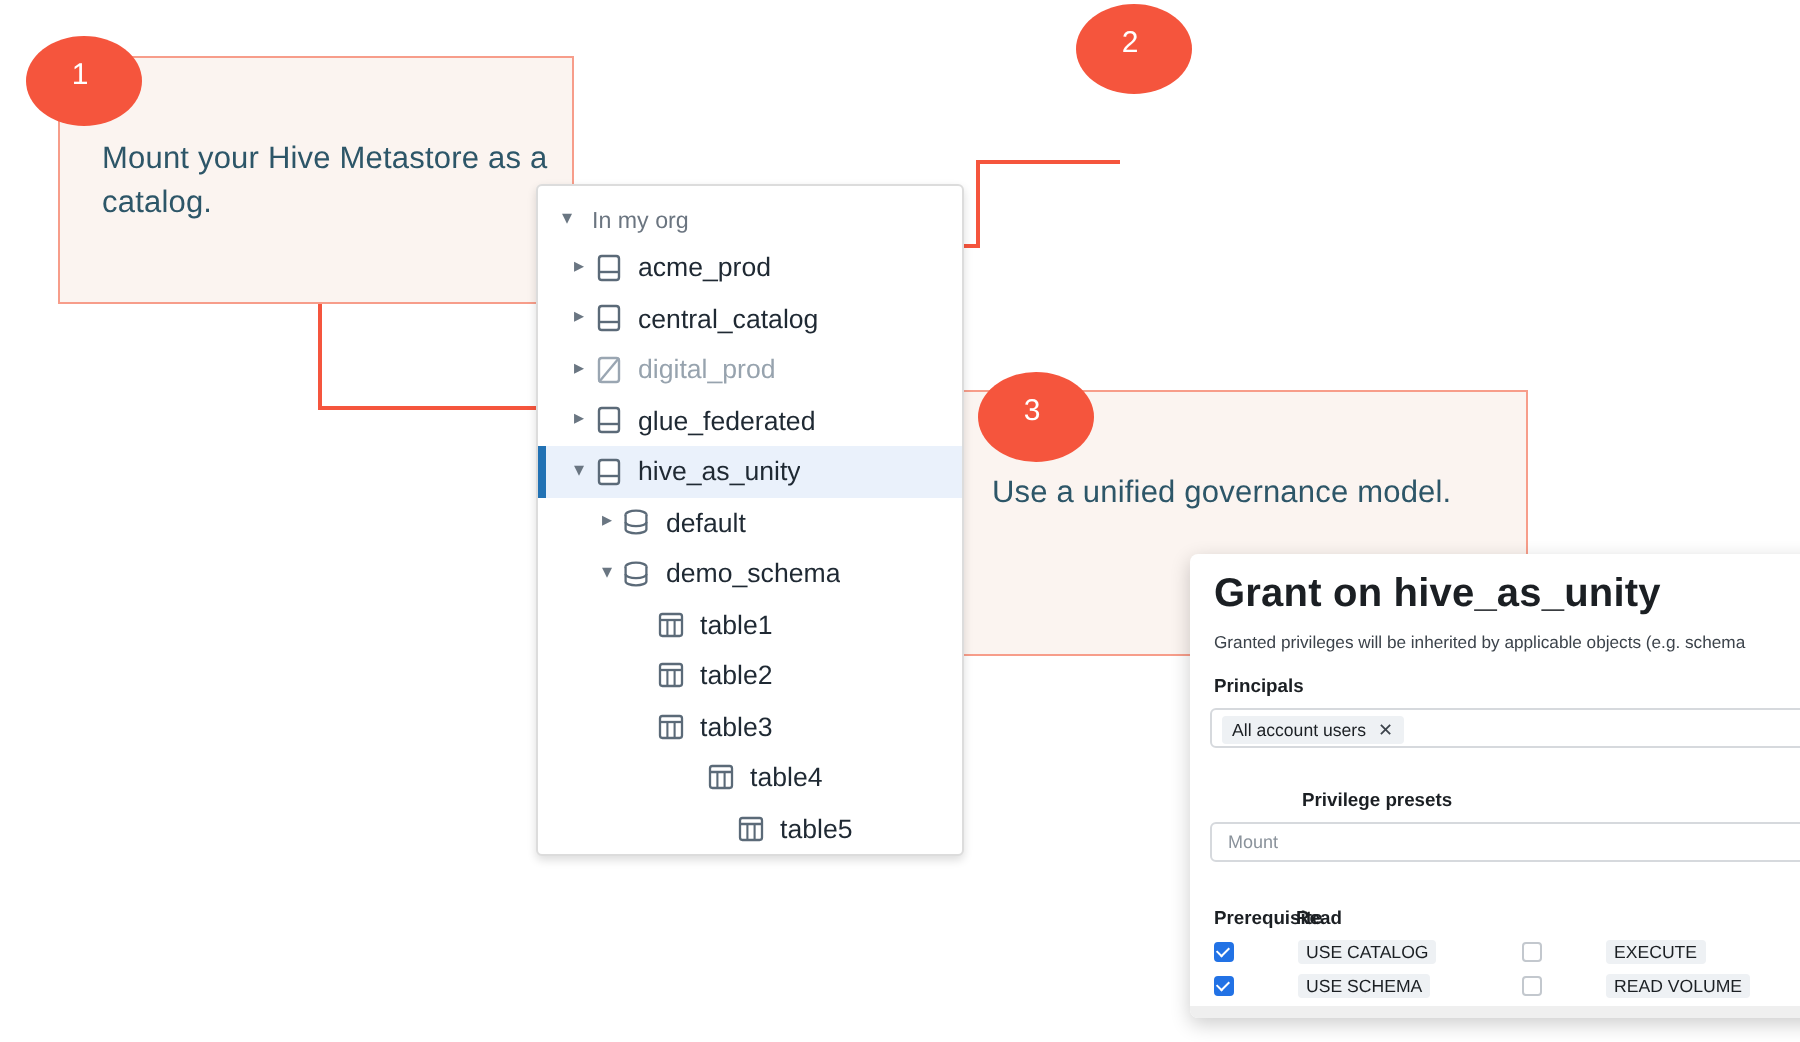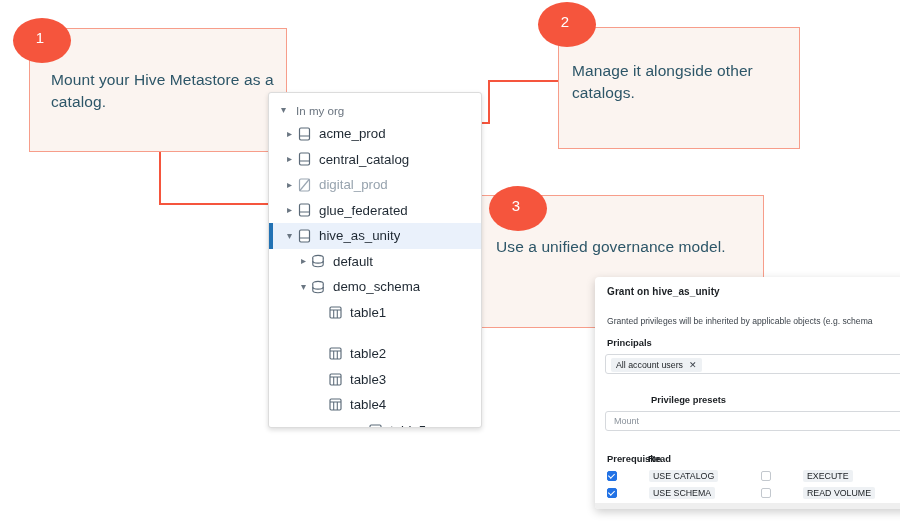--- a/index.html
+++ b/index.html
@@ -100,21 +100,21 @@
     position:absolute;left:595px;top:277px;width:320px;height:232px;
     background:#ffffff;
     border-radius:4px;
     box-shadow:0 3px 10px rgba(0,0,0,.2);
     overflow:hidden;
     z-index:7;
     color:#1b1f23;
   }
   #grant-dialog .g-title{
     position:absolute;left:12px;top:9px;
-    font-size:10px;font-weight:bold;letter-spacing:.1px;
+    font-size:20px;font-weight:bold;letter-spacing:.1px;
   }
   #grant-dialog .g-desc{
     position:absolute;left:12px;top:39px;width:330px;
     font-size:8.6px;color:#3c434b;white-space:nowrap;
   }
   #grant-dialog .g-lbl{
     position:absolute;left:12px;font-size:9.4px;font-weight:bold;color:#1b1f23;
   }
   #lbl-principals{top:60px;}
   #lbl-presets{top:117px;padding-left:44px;}
@@ -172,23 +172,20 @@
   <div class="conn" style="left:488px;top:80px;width:2px;height:44px;"></div>
   <div class="conn" style="left:488px;top:80px;width:72px;height:2px;"></div>
 
   <div class="callout" id="callout1">
     <div class="txt">Mount your Hive Metastore as a catalog.</div>
   </div>
   <div class="badge" id="badge1">
     <span>1</span>
   </div>
 
-  <div class="callout" id="callout2">
-    <div class="txt">Manage it alongside other catalogs.</div>
-  </div>
   <div class="badge" id="badge2">
     <span>2</span>
   </div>
 
   <div class="callout" id="callout3">
     <div class="txt">Use a unified governance model.</div>
   </div>
   <div class="badge" id="badge3">
     <span>3</span>
   </div>
@@ -285,21 +282,21 @@
         <span class="ic">
           <svg width="13" height="13" viewBox="0 0 13 13">
               <rect x="1" y="1" width="11" height="11" rx="1.2" fill="#fff" stroke="#5b6a78" stroke-width="1.15"></rect>
               <line x1="1" y1="4" x2="12" y2="4" stroke="#5b6a78" stroke-width="1.15"></line>
               <line x1="4.7" y1="4" x2="4.7" y2="12" stroke="#5b6a78" stroke-width="1.05"></line>
               <line x1="8.3" y1="4" x2="8.3" y2="12" stroke="#5b6a78" stroke-width="1.05"></line>
             </svg>
         </span>
         <span class="tree-label">table1</span>
       </div>
-      <div class="tree-row" style="padding-left:45px;margin-top:16px;">
+      <div class="tree-row" style="padding-left:45px;">
         <span class="chev none">▸</span>
         <span class="ic">
           <svg width="13" height="13" viewBox="0 0 13 13">
               <rect x="1" y="1" width="11" height="11" rx="1.2" fill="#fff" stroke="#5b6a78" stroke-width="1.15"></rect>
               <line x1="1" y1="4" x2="12" y2="4" stroke="#5b6a78" stroke-width="1.15"></line>
               <line x1="4.7" y1="4" x2="4.7" y2="12" stroke="#5b6a78" stroke-width="1.05"></line>
               <line x1="8.3" y1="4" x2="8.3" y2="12" stroke="#5b6a78" stroke-width="1.05"></line>
             </svg>
         </span>
         <span class="tree-label">table2</span>
@@ -309,21 +306,21 @@
         <span class="ic">
           <svg width="13" height="13" viewBox="0 0 13 13">
               <rect x="1" y="1" width="11" height="11" rx="1.2" fill="#fff" stroke="#5b6a78" stroke-width="1.15"></rect>
               <line x1="1" y1="4" x2="12" y2="4" stroke="#5b6a78" stroke-width="1.15"></line>
               <line x1="4.7" y1="4" x2="4.7" y2="12" stroke="#5b6a78" stroke-width="1.05"></line>
               <line x1="8.3" y1="4" x2="8.3" y2="12" stroke="#5b6a78" stroke-width="1.05"></line>
             </svg>
         </span>
         <span class="tree-label">table3</span>
       </div>
-      <div class="tree-row" style="padding-left:45px;">
+      <div class="tree-row" style="padding-left:45px;margin-left:25px;">
         <span class="chev none">▸</span>
         <span class="ic">
           <svg width="13" height="13" viewBox="0 0 13 13">
               <rect x="1" y="1" width="11" height="11" rx="1.2" fill="#fff" stroke="#5b6a78" stroke-width="1.15"></rect>
               <line x1="1" y1="4" x2="12" y2="4" stroke="#5b6a78" stroke-width="1.15"></line>
               <line x1="4.7" y1="4" x2="4.7" y2="12" stroke="#5b6a78" stroke-width="1.05"></line>
               <line x1="8.3" y1="4" x2="8.3" y2="12" stroke="#5b6a78" stroke-width="1.05"></line>
             </svg>
         </span>
         <span class="tree-label">table4</span>

